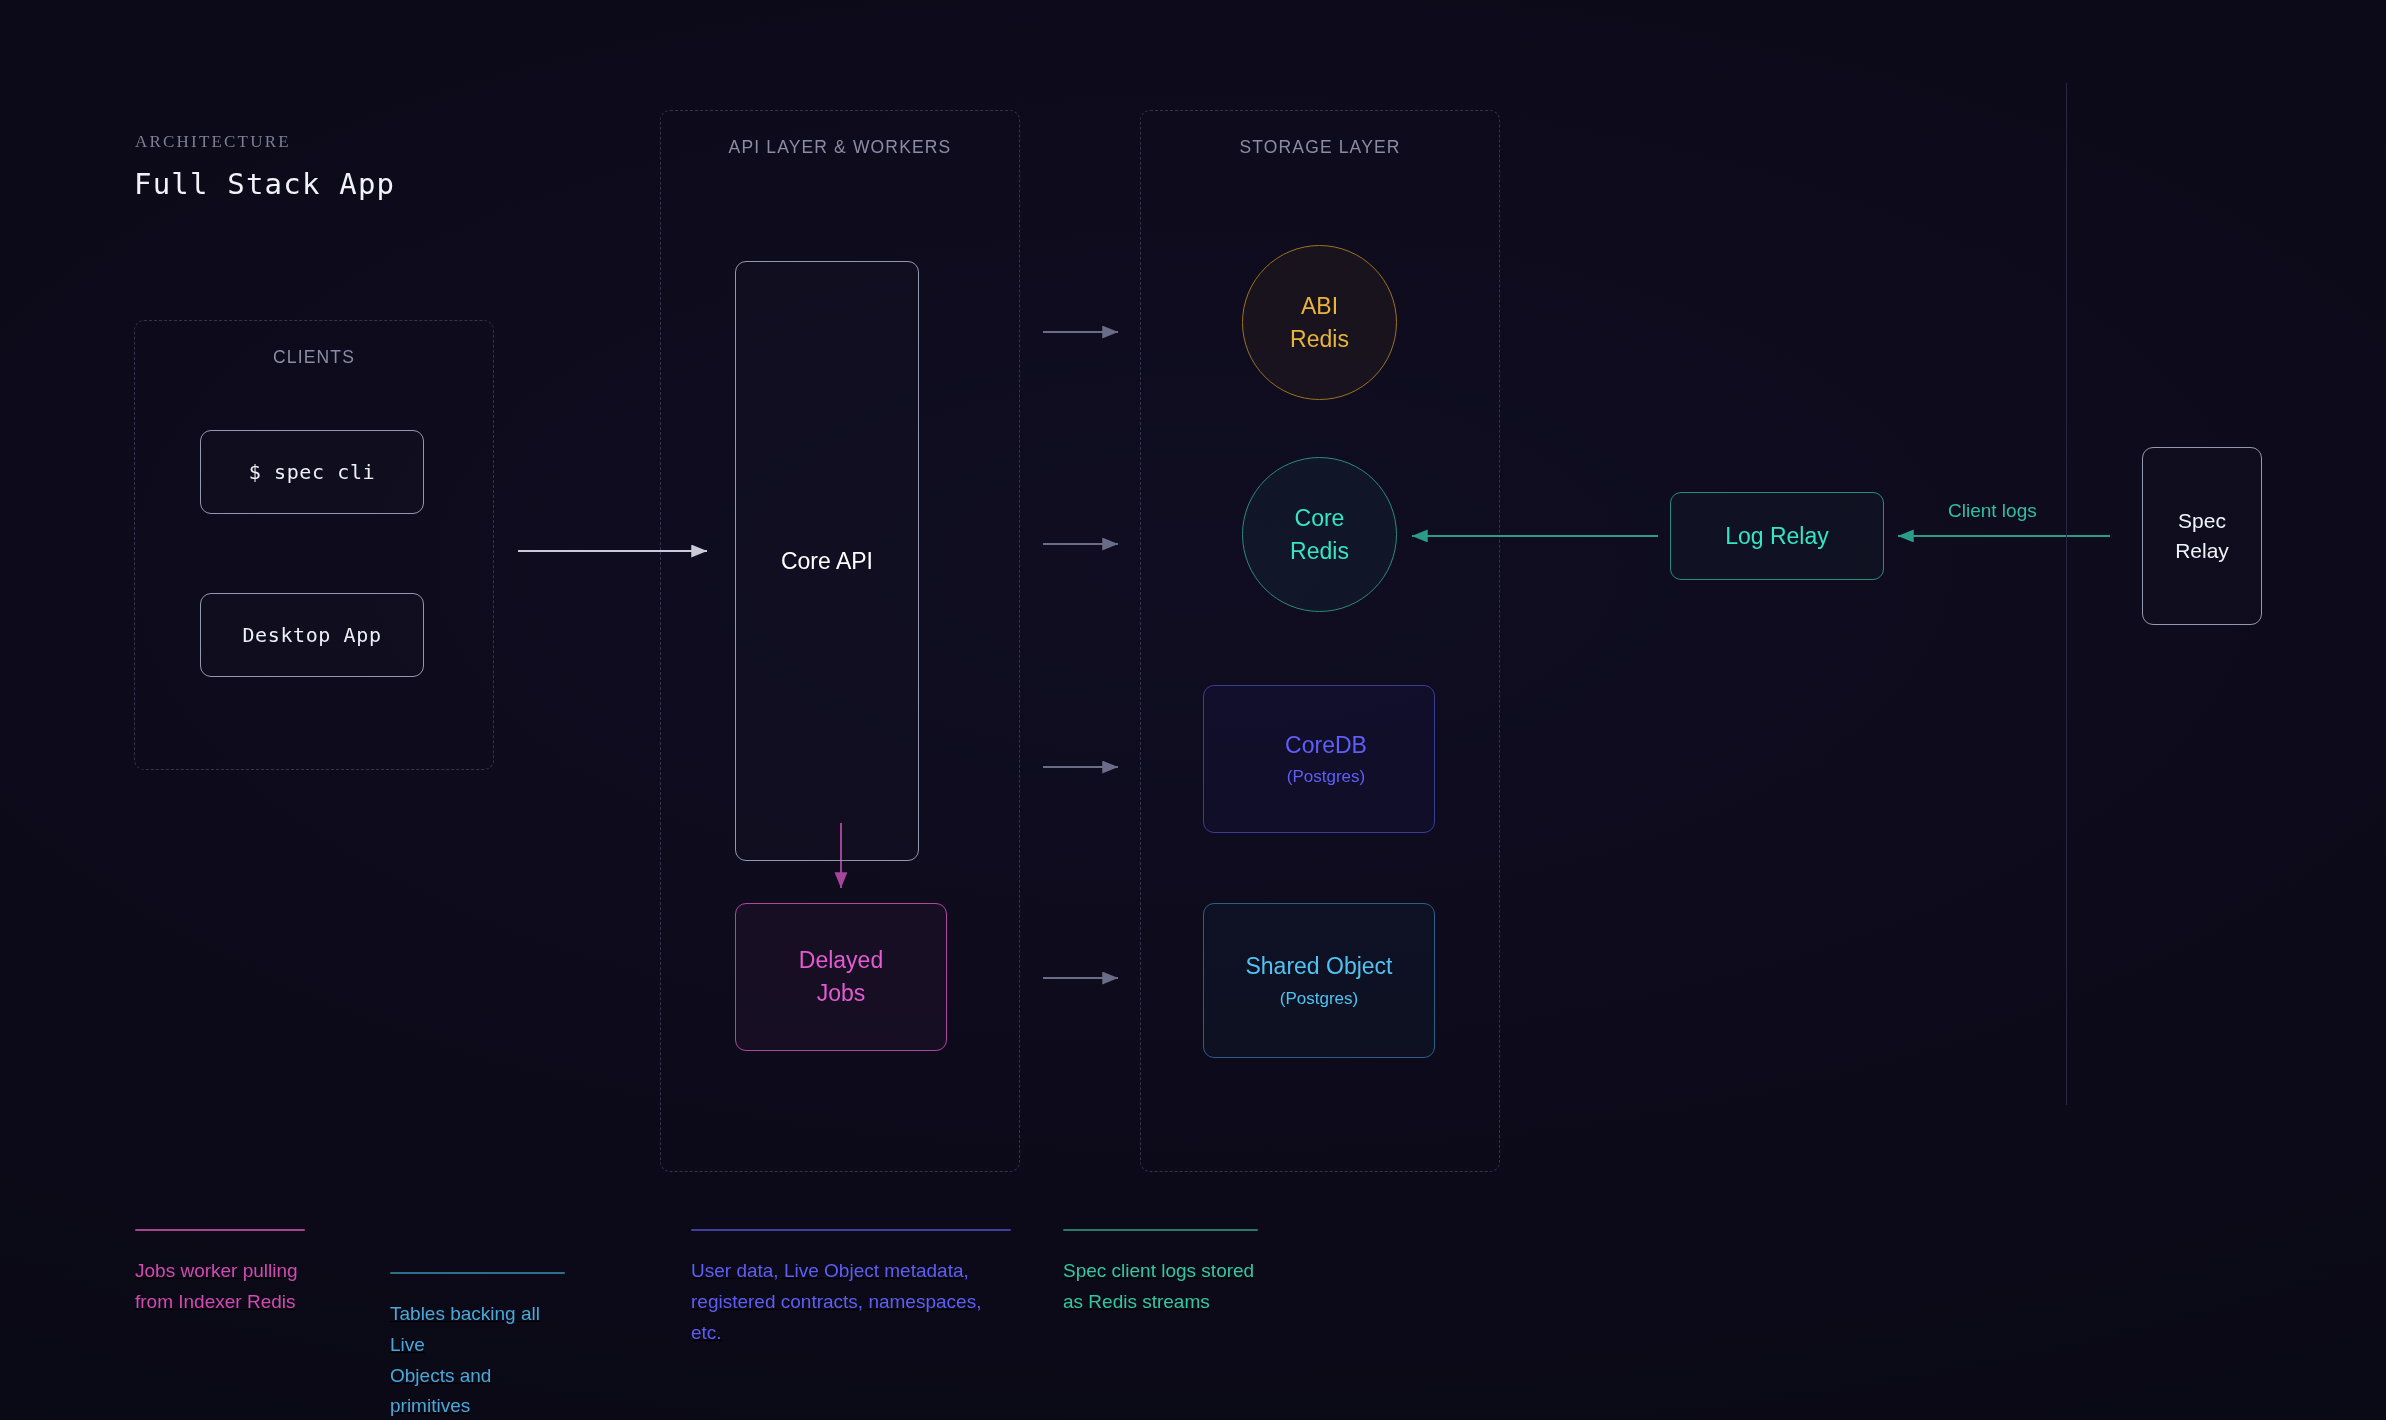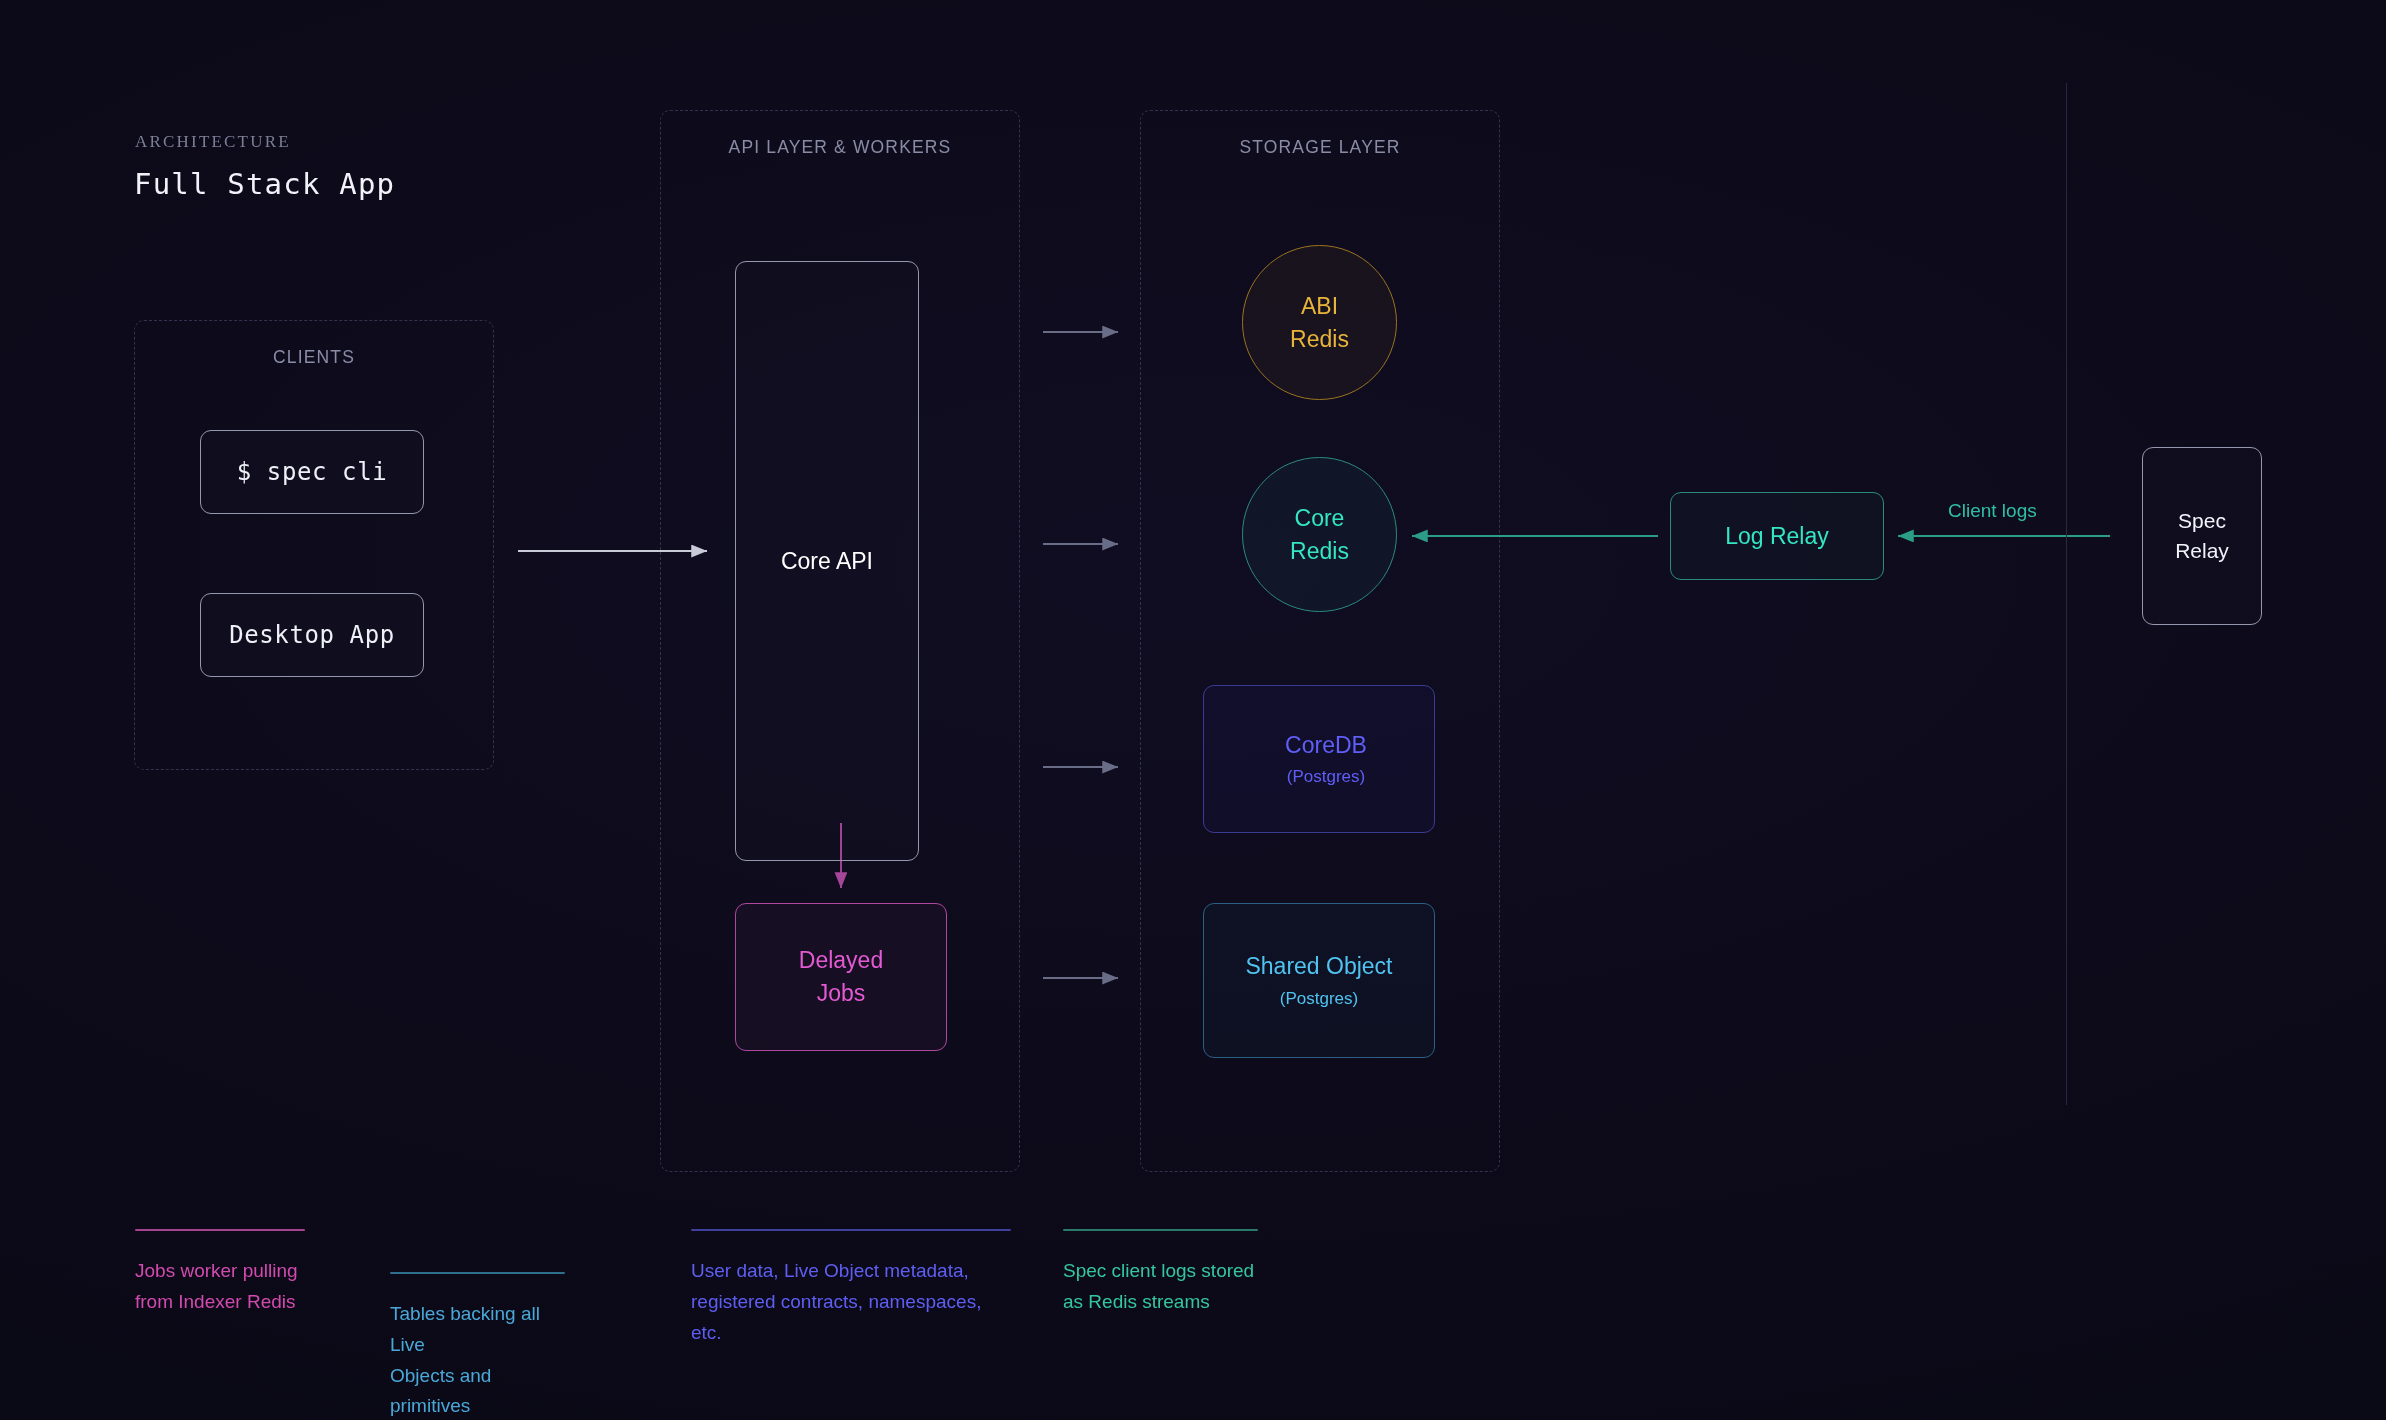--- a/index.html
+++ b/index.html
@@ -67,21 +67,21 @@
     align-items: center;
     justify-content: center;
     text-align: center;
     line-height: 1.42;
   }
   .node .sub { font-size: 17px; margin-top: 4px; }
 
   .mono-node {
     border: 1.3px solid #9497ad;
     font-family: "DejaVu Sans Mono", "Liberation Mono", monospace;
-    font-size: 24px;
+    font-size: 20px;
     letter-spacing: 0.6px;
     color: #eef0f8;
     background: rgba(255,255,255,0.012);
   }
   #node-cli      { left: 200px; top: 430px; width: 224px; height: 84px; }
   #node-desktop  { left: 200px; top: 593px; width: 224px; height: 84px; }
 
   #node-coreapi {
     left: 735px; top: 213px; width: 184px; height: 600px;
     border: 1.3px solid #9497ad;
@@ -164,21 +164,21 @@
 
   
   #divider {
     position: absolute;
     left: 2066px; top: 83px;
     width: 1px; height: 1022px;
     background: #2a2840;
   }
 
   
-  .legend-item { position: absolute; }
+  .legend-item { position: absolute; text-decoration: underline; }
   .legend-rule { height: 2px; width: 100%; border-radius: 2px; }
   .legend-text {
     margin-top: 25px;
     font-size: 19px;
     line-height: 1.62;
   }
   #legend-0 { left: 135px; top: 1229px; width: 170px; }
   #legend-1 { left: 390px; top: 1229px; width: 175px; margin-top: 43px; }
   #legend-2 { left: 691px; top: 1229px; width: 320px; }
   #legend-3 { left: 1063px; top: 1229px; width: 195px; }

